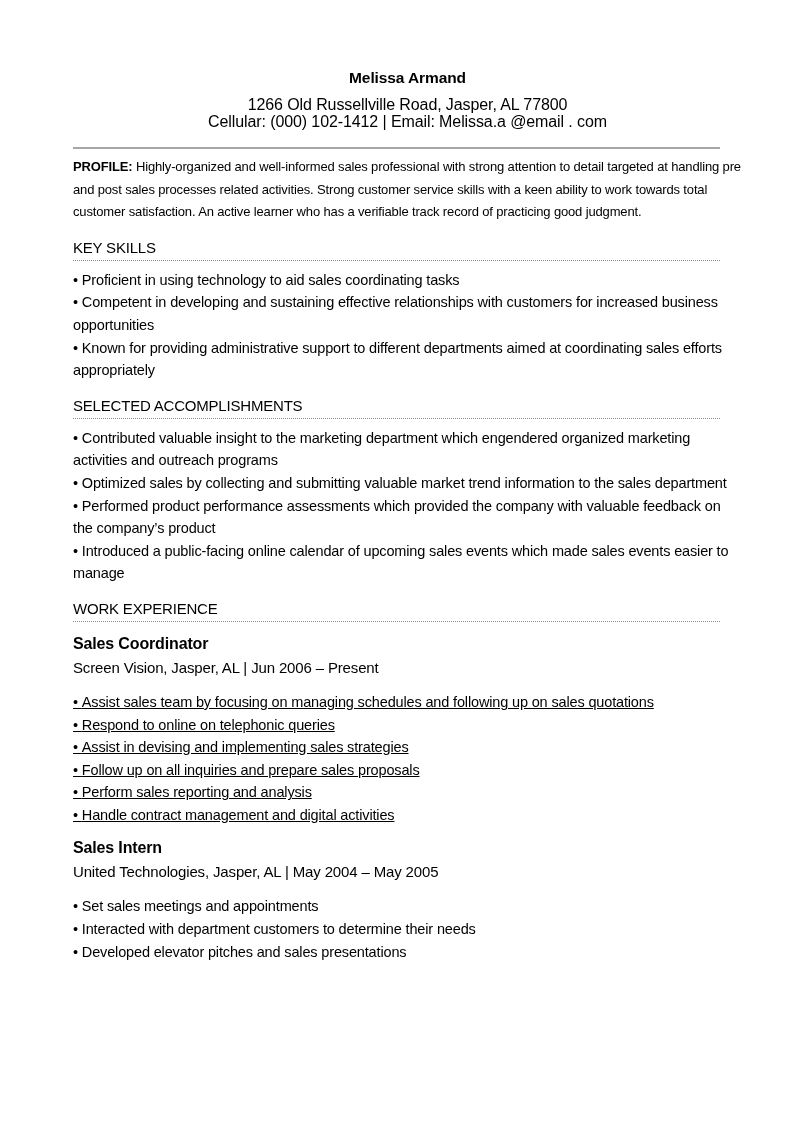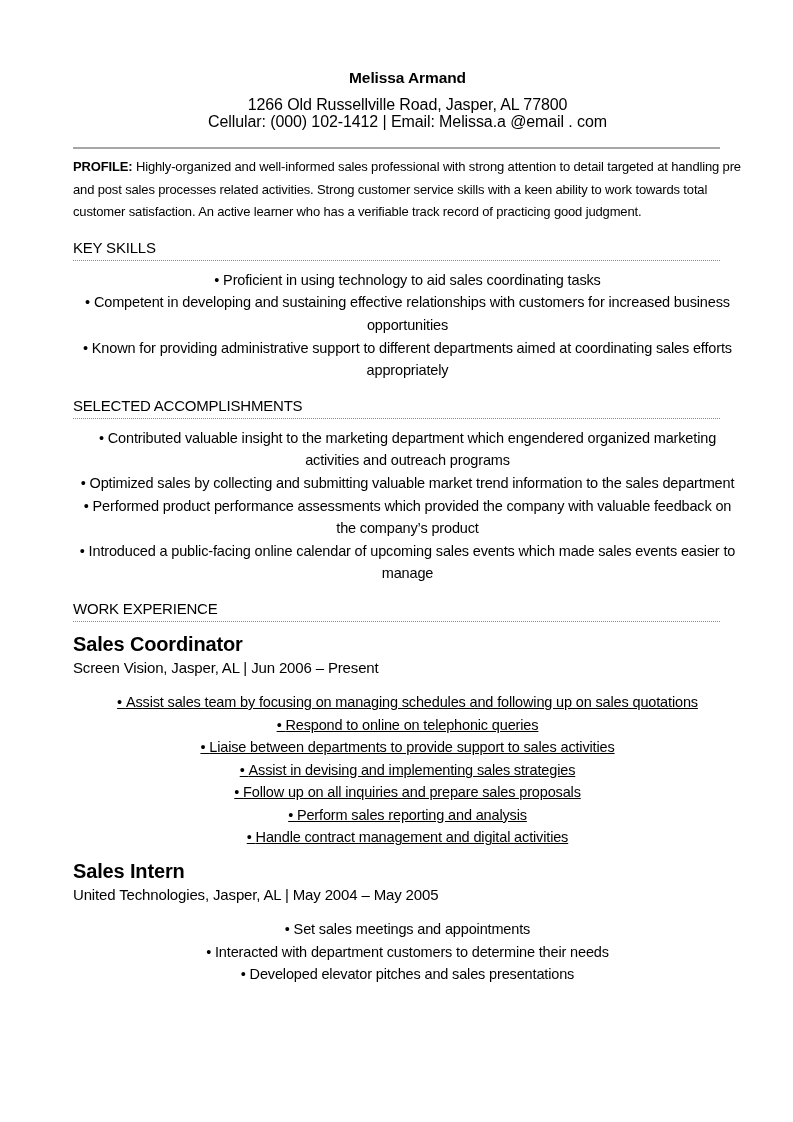--- a/index.html
+++ b/index.html
@@ -71,38 +71,37 @@
     letter-spacing: -0.15px;
     margin: 7px 0 0 0;
     text-align: left;
   }
   .body-text .lead { font-weight: bold; }
 
   .bullets {
     list-style: none;
     margin: 8px 0 0 0;
     padding: 0;
-    text-align: center;
   }
   .bullets li {
     font-size: 14.5px;
     line-height: 22.6px;
     letter-spacing: -0.15px;
     margin: 0;
     padding: 0;
     text-indent: 0;
   }
   .bullets li::before {
     content: "\2022\00a0";
   }
 
   
   .job { margin: 0; }
   .job-title {
-    font-size: 20px;
+    font-size: 16px;
     font-weight: bold;
     line-height: 22px;
     letter-spacing: -0.15px;
     margin: 11px 0 0 0;
   }
   .job-meta {
     font-size: 15px;
     line-height: 22px;
     letter-spacing: -0.15px;
     margin: 2px 0 0 0;
@@ -150,21 +149,20 @@
   <div class="section">
     <div class="sec-head">WORK EXPERIENCE</div>
     <hr class="rule-dotted">
 
     <div class="job job-first">
       <div class="job-title">Sales Coordinator</div>
       <div class="job-meta">Screen Vision, Jasper, AL | Jun 2006 – Present</div>
       <ul class="bullets">
         <li>Assist sales team by focusing on managing schedules and following up on sales quotations</li>
         <li>Respond to online on telephonic queries</li>
-        <li>Liaise between departments to provide support to sales activities</li>
         <li>Assist in devising and implementing sales strategies</li>
         <li>Follow up on all inquiries and prepare sales proposals</li>
         <li>Perform sales reporting and analysis</li>
         <li>Handle contract management and digital activities</li>
       </ul>
     </div>
 
     <div class="job">
       <div class="job-title">Sales Intern</div>
       <div class="job-meta">United Technologies, Jasper, AL | May 2004  – May 2005</div>

